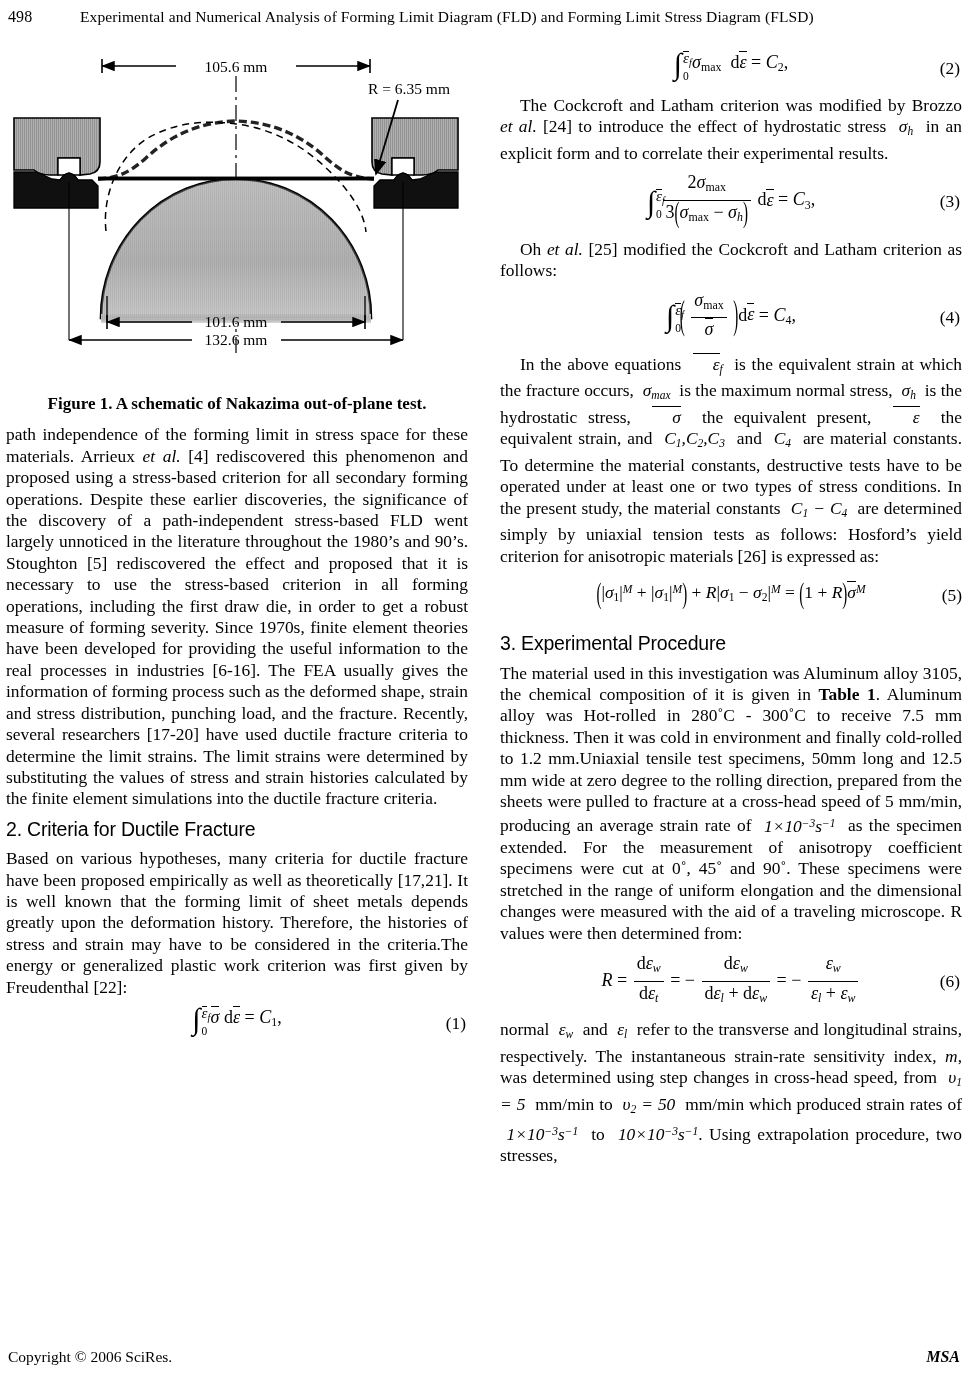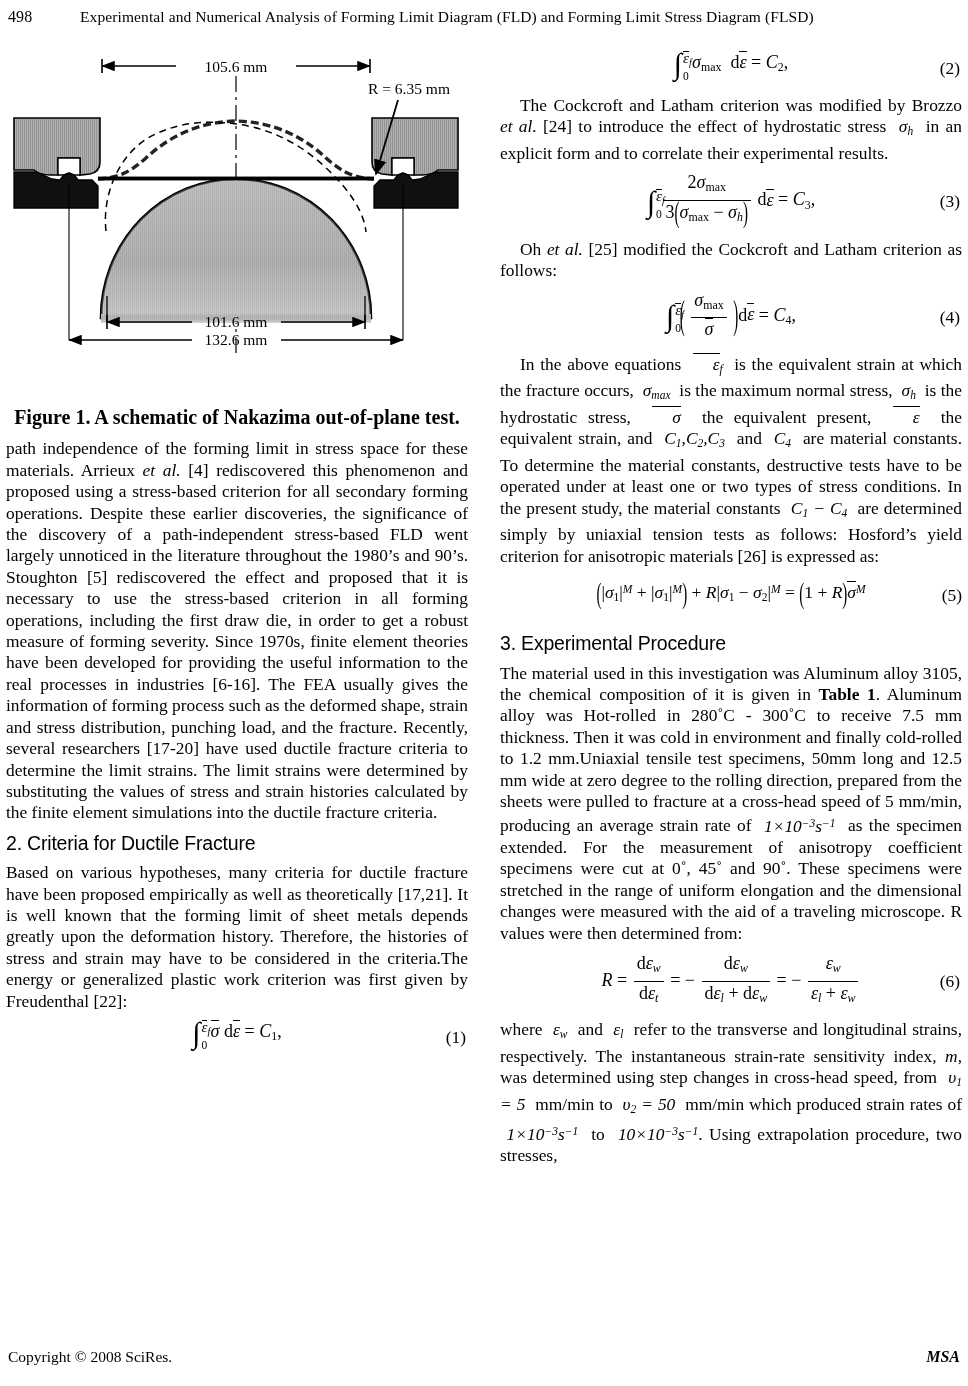--- a/index.html
+++ b/index.html
@@ -123,22 +123,22 @@
   
   .figbox{
     position:relative;
     width:462px;
     height:345px;
     margin:0;
   }
   .figcap{
     text-align:center;
     font-weight:bold;
-    font-size:20px;
-    margin-top:16px;
+    font-size:17px;
+    margin-top:2px;
     margin-bottom:10px;
     font-family:"Liberation Serif","DejaVu Serif",serif;
   }
   
   .footer{
     position:absolute;left:0;bottom:16px;width:968px;height:22px;
   }
   .footer .cright{position:absolute;left:8px;top:0;font-size:15.5px;}
   .footer .jour{position:absolute;right:8px;top:0;font-size:16px;font-weight:bold;font-style:italic;}
 </style>
@@ -366,34 +366,34 @@
         = −
         <span class="frac">
           <span class="num"><span class="mi">ε</span><sub><span class="mi">w</span></sub></span>
           <span class="den"><span class="mi">ε</span><sub><span class="mi">l</span></sub> + <span class="mi">ε</span><sub><span class="mi">w</span></sub></span>
         </span>
       </span>
       <span class="eqnum">(6)</span>
     </div>
 
     <p>
-      <span>where</span>
+      <span>normal</span>
       &nbsp;<span class="mi">ε<sub><span class="mi">w</span></sub></span>&nbsp;
       <span>and</span>
       &nbsp;<span class="mi">ε<sub><span class="mi">l</span></sub></span>&nbsp;
       <span>refer to the transverse and longitudinal strains, respectively. The instantaneous strain-rate sensitivity index,</span>
       <span class="it">m</span><span>, was determined using step changes in cross-head speed, from</span>
       &nbsp;<span class="mi">υ<sub>1</sub> = 5</span>&nbsp;
       <span>mm/min to</span>
       &nbsp;<span class="mi">υ<sub>2</sub> = 50</span>&nbsp;
       <span>mm/min which produced strain rates of</span>
       &nbsp;<span class="mi">1×10<sup>−3</sup><span class="mi">s</span><sup>−1</sup></span>&nbsp;
       <span>to</span>
       &nbsp;<span class="mi">10×10<sup>−3</sup><span class="mi">s</span><sup>−1</sup></span><span>. Using extrapolation procedure, two stresses,</span>
     </p>
   </div>
 
   <div class="footer">
-    <span class="cright">Copyright © 2008 SciRes.</span>
+    <span class="cright">Copyright © 2006 SciRes.</span>
     <span class="jour">MSA</span>
   </div>
 
 </div>
 
 </body></html>

